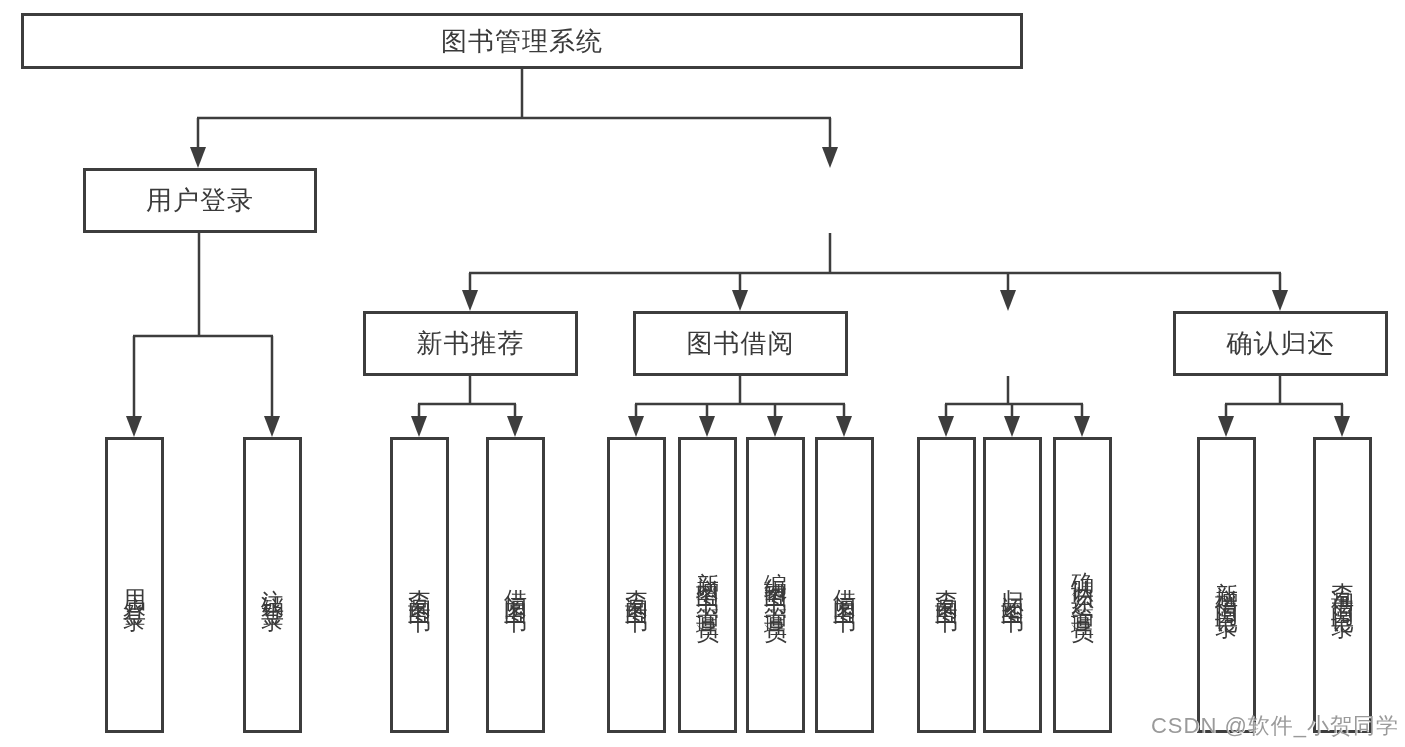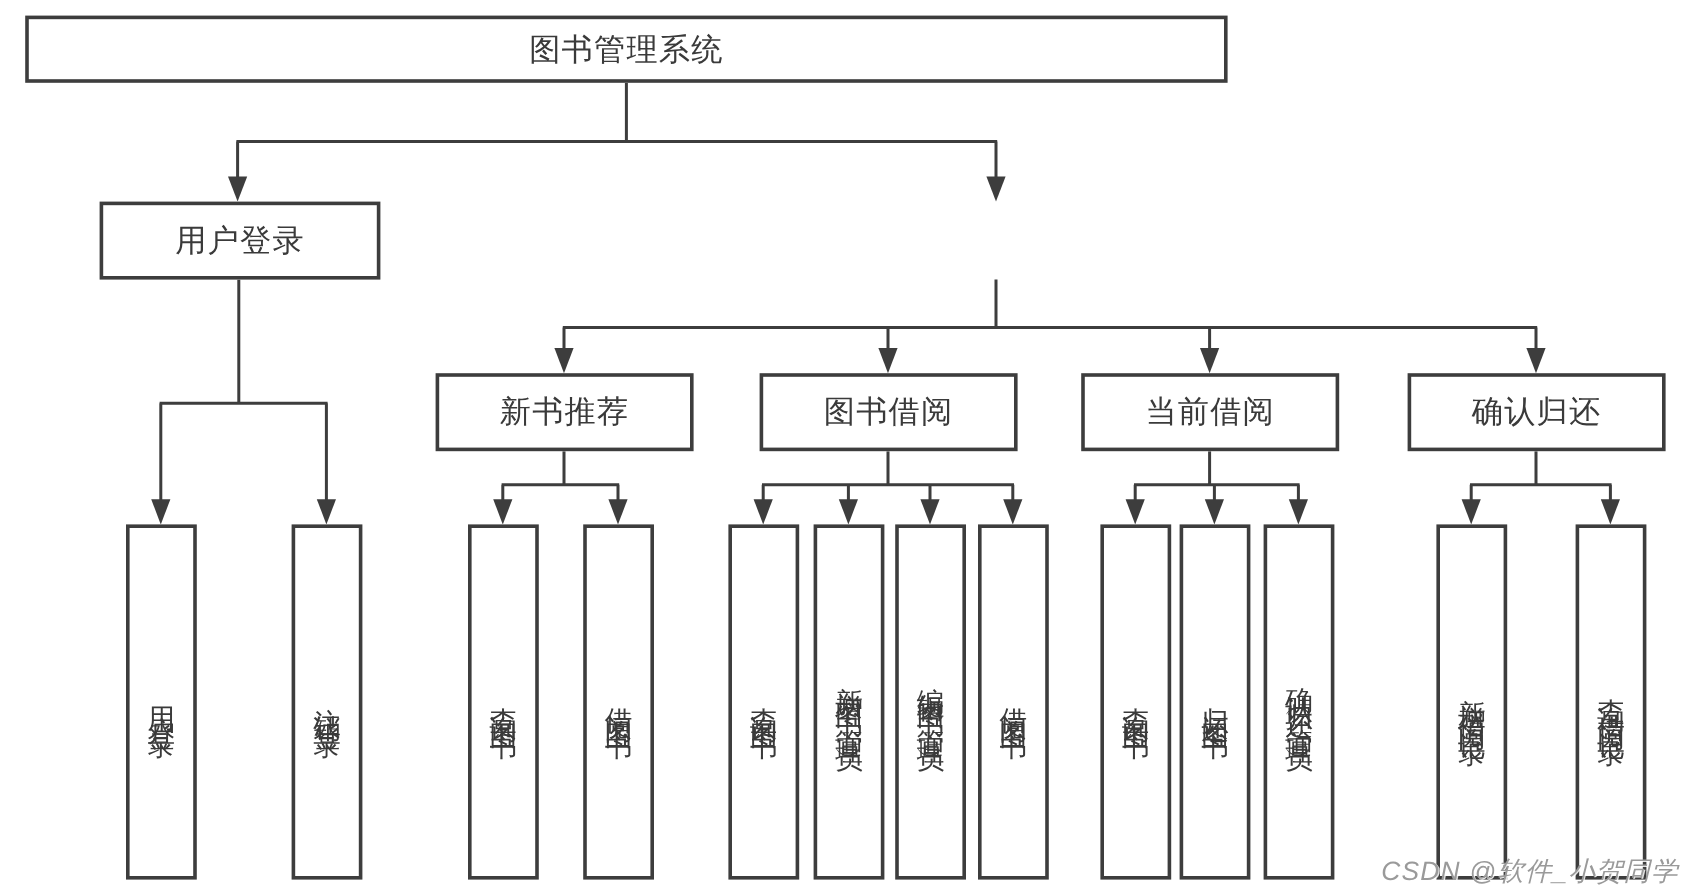--- a/index.html
+++ b/index.html
@@ -61,21 +61,20 @@
   }
   .watermark {
     position: absolute;
     right: 6px;
     top: 711px;
     font-size: 22px;
     color: #9a9a9a;
     letter-spacing: 1px;
     white-space: nowrap;
     text-shadow: 1px 1px 0 rgba(255,255,255,0.85);
-    font-style: italic;
   }
 </style>
 </head>
 <body>
 
 <div class="canvas">
 
   <svg class="edges" width="1405" height="747" viewBox="0 0 1405 747">
     <g stroke="#3d3d3d" stroke-width="2.5" fill="none">
 
@@ -122,21 +121,20 @@
       <polygon points="1334,416 1350,416 1342,437"></polygon>
     </g>
   </svg>
 
   <div class="node root">图书管理系统</div>
 
   <div class="node lvl2" style="left:83px; width:234px;">用户登录</div>
 
   <div class="node lvl3" style="left:363px;">新书推荐</div>
   <div class="node lvl3" style="left:633px;">图书借阅</div>
-  <div class="node lvl3" style="left:901px;">当前借阅</div>
   <div class="node lvl3" style="left:1173px;">确认归还</div>
 
   <div class="leaf" style="left:105px;">
     <span>用户登录</span>
   </div>
   <div class="leaf" style="left:243px;">
     <span>注销登录</span>
   </div>
 
   <div class="leaf" style="left:390px;">

